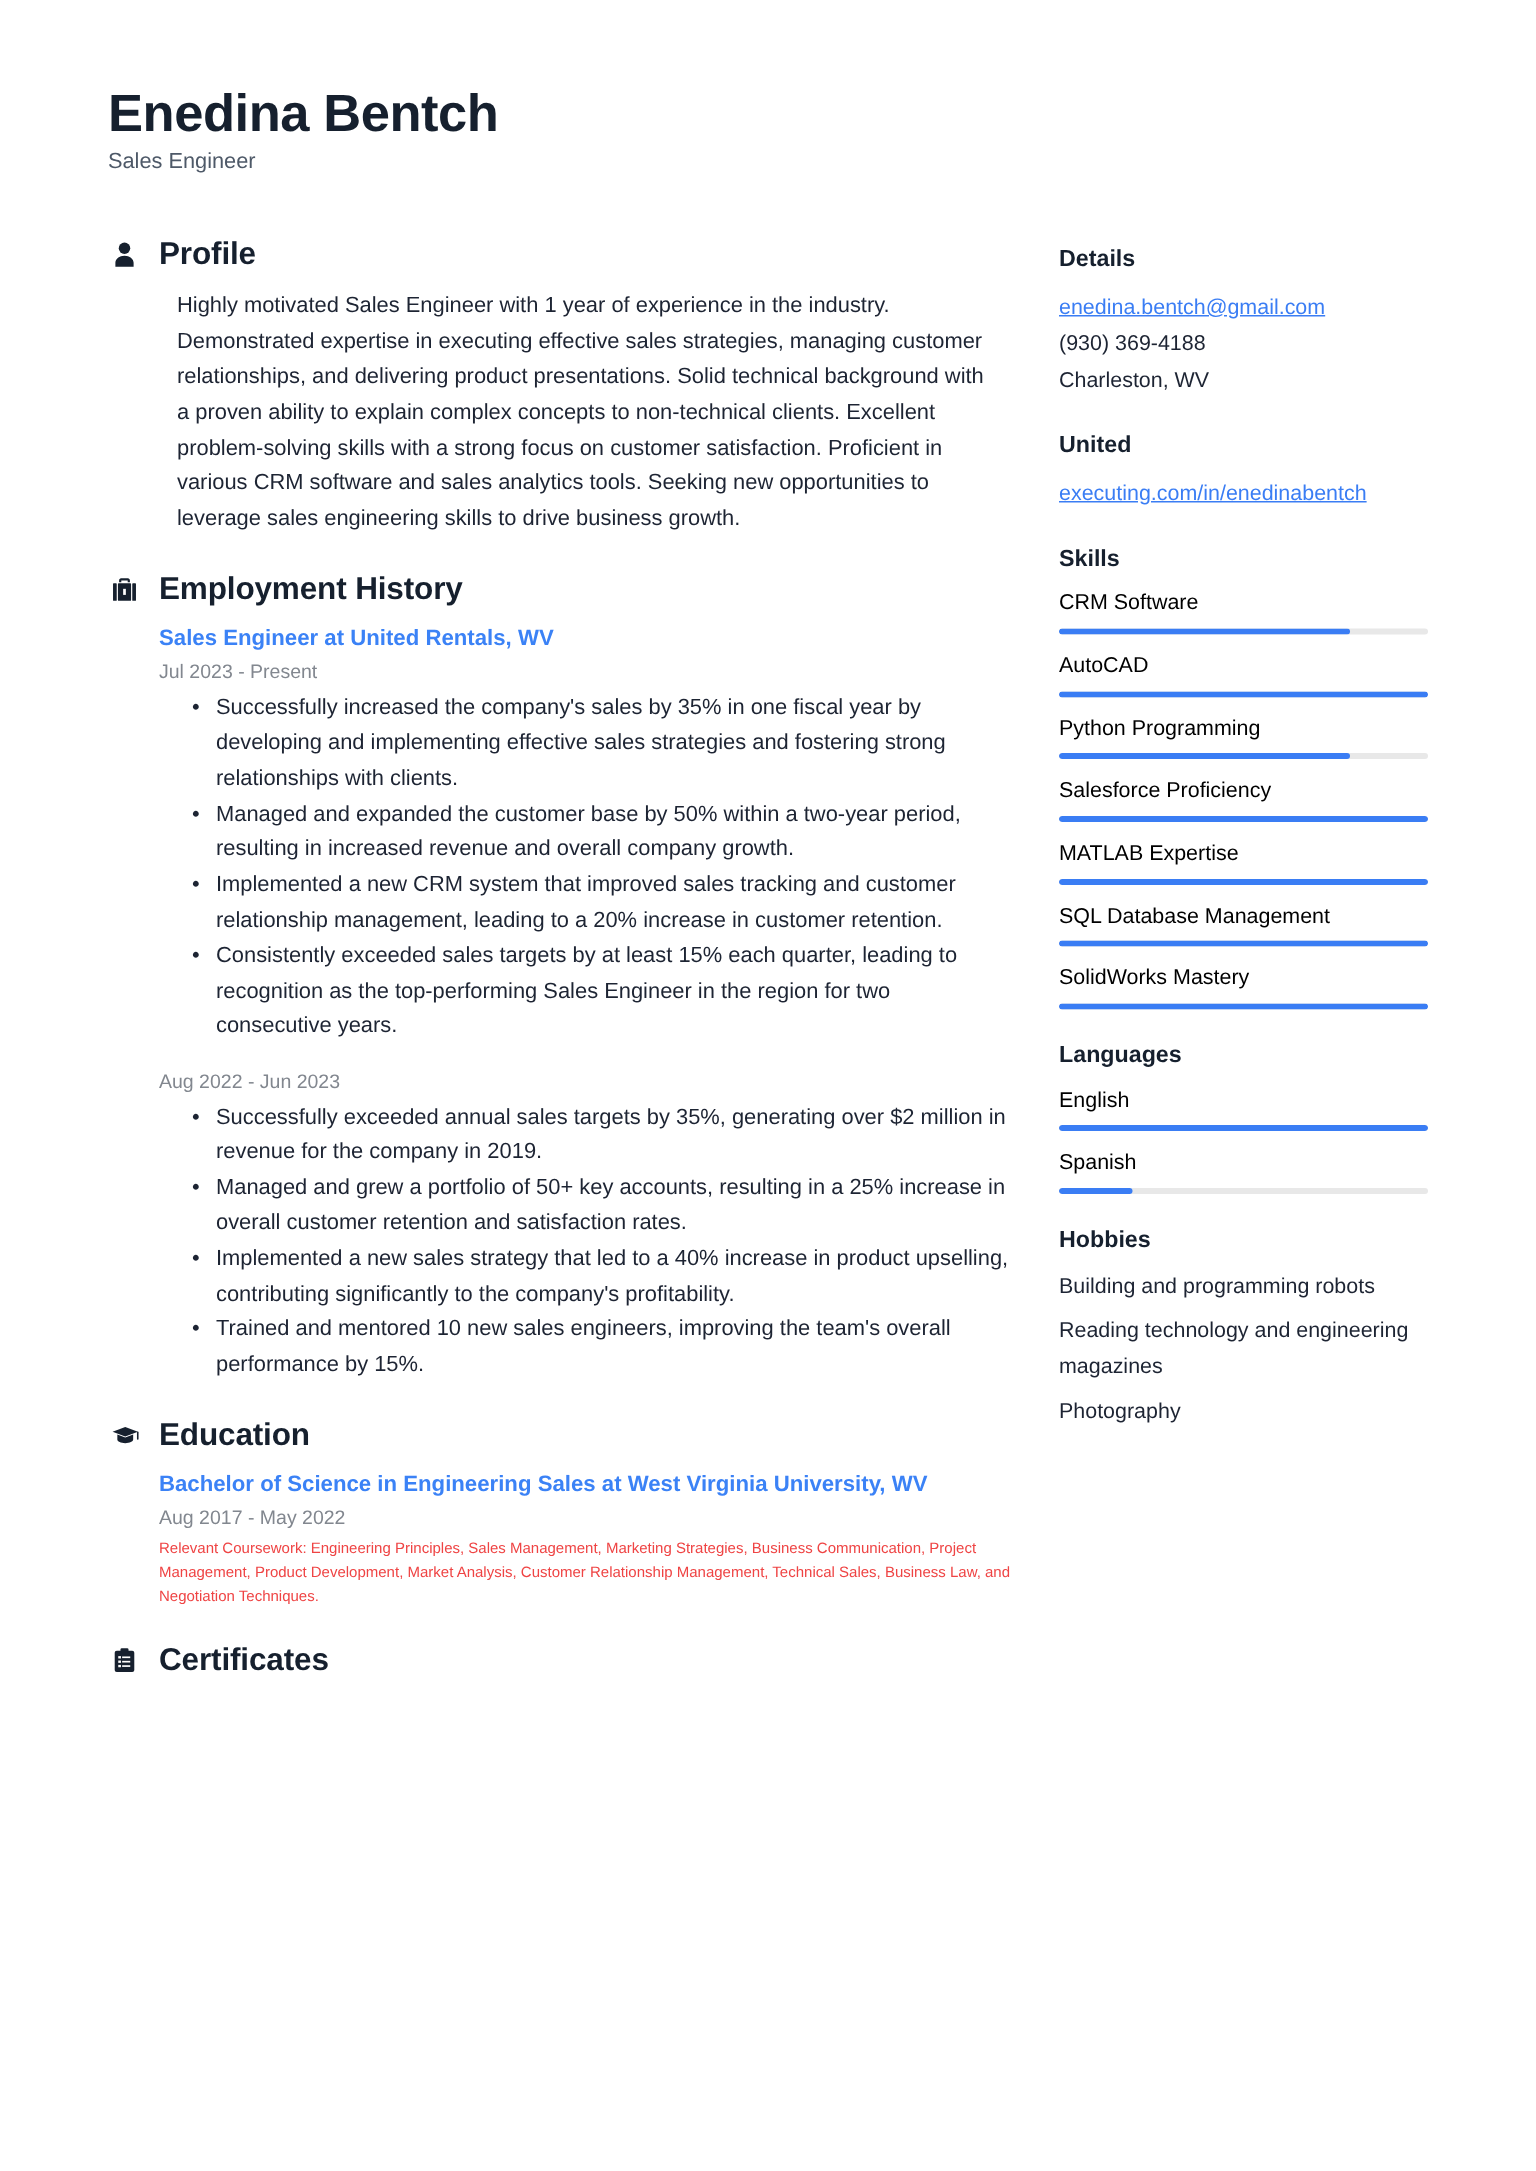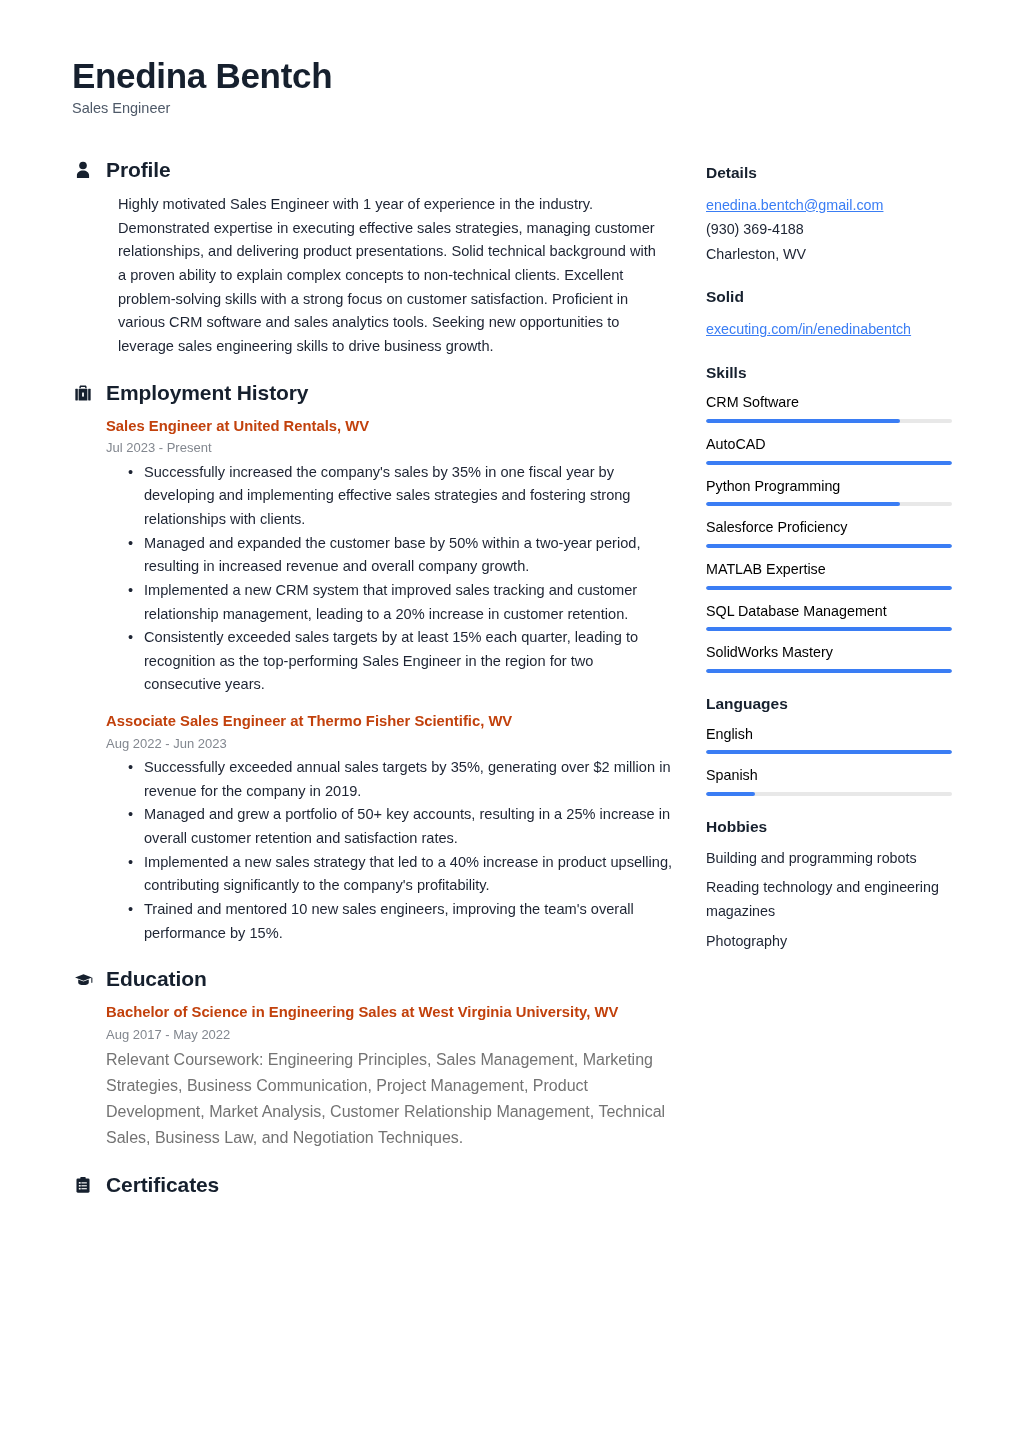--- a/index.html
+++ b/index.html
@@ -82,21 +82,21 @@
     line-height: 1.62;
     color: #1d2433;
     margin: 12px;
   }
 
   .entry { margin-bottom: 14px; }
   .entry:last-child { margin-bottom: 0; }
   .entry-title {
     font-size: 14.8px;
     font-weight: bold;
-    color: #c2410c;
+    color: #3b82f6;
     line-height: 1.45;
     margin: 0 0 1px 0;
   }
   .entry-date {
     font-size: 13px;
     color: #82878f;
     line-height: 1.5;
     margin: 0 0 3px 0;
   }
   .bullets {
@@ -113,23 +113,23 @@
     padding-left: 16px;
   }
   .bullets li::before {
     content: "•";
     position: absolute;
     left: 0;
     top: 0;
     color: #1d2433;
   }
   .entry-desc {
-    font-size: 16px;
+    font-size: 10px;
     line-height: 1.62;
-    color: #737373;
+    color: #ef4444;
     margin: 0;
   }
 
   
   .side-block { margin-bottom: 22px; }
   .side-title {
     font-size: 15.5px;
     font-weight: bold;
     color: #16202e;
     line-height: 1.2;
@@ -221,21 +221,20 @@
             <div class="entry-date">Jul 2023 - Present</div>
             <ul class="bullets">
               <li>Successfully increased the company's sales by 35% in one fiscal year by developing and implementing effective sales strategies and fostering strong relationships with clients.</li>
               <li>Managed and expanded the customer base by 50% within a two-year period, resulting in increased revenue and overall company growth.</li>
               <li>Implemented a new CRM system that improved sales tracking and customer relationship management, leading to a 20% increase in customer retention.</li>
               <li>Consistently exceeded sales targets by at least 15% each quarter, leading to recognition as the top-performing Sales Engineer in the region for two consecutive years.</li>
             </ul>
           </div>
 
           <div class="entry">
-            <div class="entry-title">Associate Sales Engineer at Thermo Fisher Scientific, WV</div>
             <div class="entry-date">Aug 2022 - Jun 2023</div>
             <ul class="bullets">
               <li>Successfully exceeded annual sales targets by 35%, generating over $2 million in revenue for the company in 2019.</li>
               <li>Managed and grew a portfolio of 50+ key accounts, resulting in a 25% increase in overall customer retention and satisfaction rates.</li>
               <li>Implemented a new sales strategy that led to a 40% increase in product upselling, contributing significantly to the company's profitability.</li>
               <li>Trained and mentored 10 new sales engineers, improving the team's overall performance by 15%.</li>
             </ul>
           </div>
 
         </div>
@@ -284,21 +283,21 @@
     <div class="col-side">
 
       <div class="side-block">
         <div class="side-title">Details</div>
         <a class="side-link" href="#">enedina.bentch@gmail.com</a>
         <div class="side-text">(930) 369-4188</div>
         <div class="side-text">Charleston, WV</div>
       </div>
 
       <div class="side-block">
-        <div class="side-title">Solid</div>
+        <div class="side-title">United</div>
         <a class="side-link" href="#">executing.com/in/enedinabentch</a>
       </div>
 
       <div class="side-block">
         <div class="side-title">Skills</div>
 
         <div class="rated">
           <div class="rated-label">CRM Software</div>
           <div class="bar-track">
             <div class="bar-fill" style="width: 79%;"></div>

